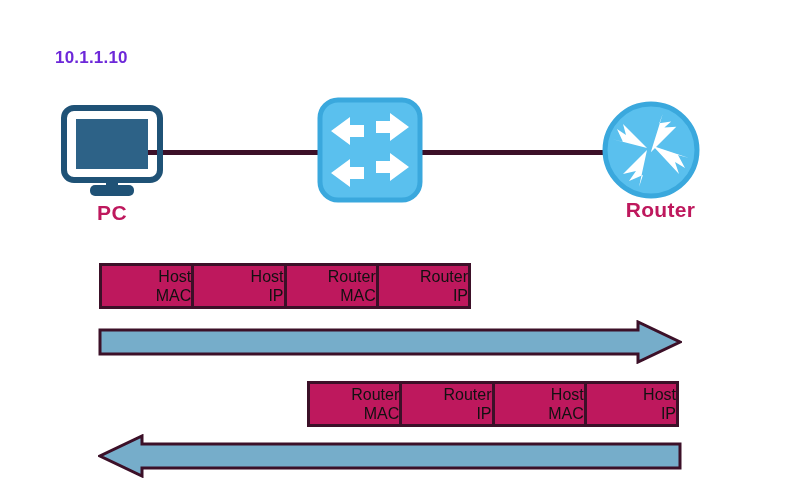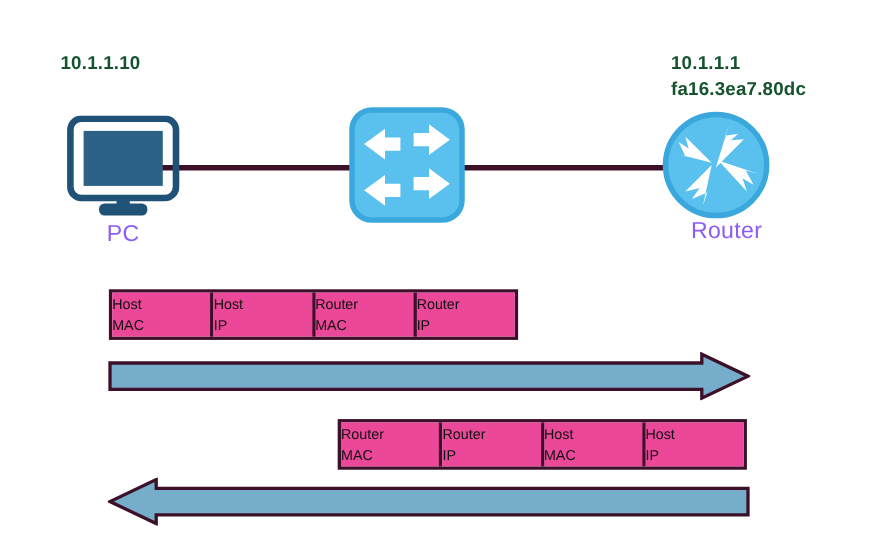--- a/index.html
+++ b/index.html
@@ -14,21 +14,21 @@
     position: relative;
     width: 800px;
     height: 497px;
     background: #ffffff;
     overflow: hidden;
   }
 
   
   .addr-block {
     position: absolute;
-    color: #14532d;
+    color: #6d28d9;
     font-family: "Liberation Sans", sans-serif;
     font-size: 17px;
     font-weight: 600;
     line-height: 23px;
     letter-spacing: 0.2px;
     white-space: nowrap;
   }
   .addr-block .addr-line { display: block; }
 
   #addr-left  { left: 55px;  top: 46px; }
@@ -50,24 +50,24 @@
     left: 52px;
     top: 105px;
     width: 120px;
     height: 125px;
   }
   .node-label {
     position: absolute;
     left: 0;
     width: 100%;
     text-align: center;
-    color: #8b5cf6;
+    color: #be185d;
     font-family: "Liberation Sans", sans-serif;
     font-size: 21px;
-    font-weight: 400;
+    font-weight: 700;
     letter-spacing: 0.3px;
   }
   #pc-label { top: 96px; }
 
   
   #switch-node {
     position: absolute;
     left: 317px;
     top: 97px;
     width: 106px;
@@ -91,26 +91,26 @@
     border: 3px solid #3c1028;
     background: #e2ecf2;
     box-sizing: border-box;
   }
   .field-cell {
     flex: 1 1 0;
     box-sizing: border-box;
     border-right: 3px solid #3c1028;
     display: flex;
     flex-direction: column;
-    align-items: flex-start;
+    align-items: flex-end;
     justify-content: center;
-    background: #ec4899;
+    background: #be185d;
     color: #111111;
     font-family: "Liberation Sans", sans-serif;
-    font-size: 13px;
+    font-size: 16px;
     font-weight: 400;
     line-height: 19px;
     text-align: center;
   }
   .field-cell:last-child { border-right: none; }
   .field-cell .fc-l1,
   .field-cell .fc-l2 { display: block; }
 
   #table-forward  { left: 99px;  top: 263px; width: 372px; height: 46px; }
   #table-return   { left: 307px; top: 381px; width: 372px; height: 46px; }
@@ -124,24 +124,20 @@
 </style>
 </head>
 <body>
 
 <div id="canvas">
 
   <div id="addr-left" class="addr-block">
     <span class="addr-line">10.1.1.10</span>
   </div>
 
-  <div id="addr-right" class="addr-block">
-    <span class="addr-line">10.1.1.1</span>
-    <span class="addr-line">fa16.3ea7.80dc</span>
-  </div>
 
   <div id="link-pc-switch" class="link-line"></div>
   <div id="link-switch-router" class="link-line"></div>
 
   <div id="pc-node">
     <svg width="120" height="92" viewBox="0 0 120 92">
       <rect x="12" y="3" width="96" height="72" rx="10" ry="10" fill="none" stroke="#1f5276" stroke-width="6"></rect>
       <rect x="24" y="14" width="72" height="50" fill="#2d6287"></rect>
       <rect x="54" y="75" width="12" height="11" fill="#1f5276"></rect>
       <rect x="38" y="80" width="44" height="11" rx="5" ry="5" fill="#1f5276"></rect>

